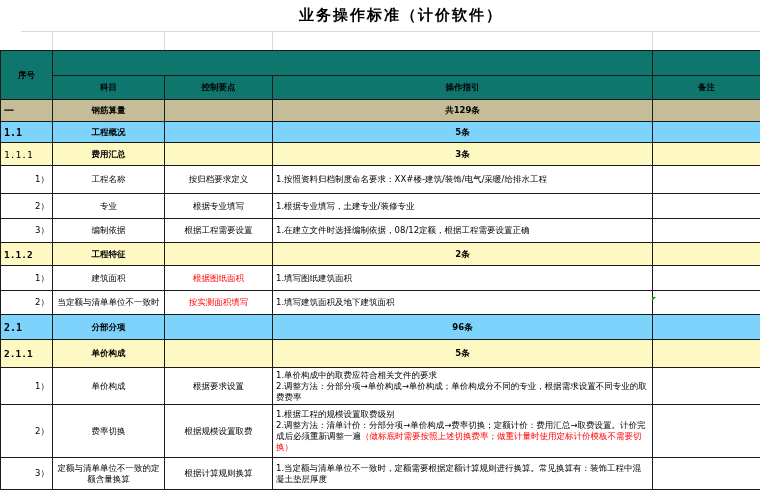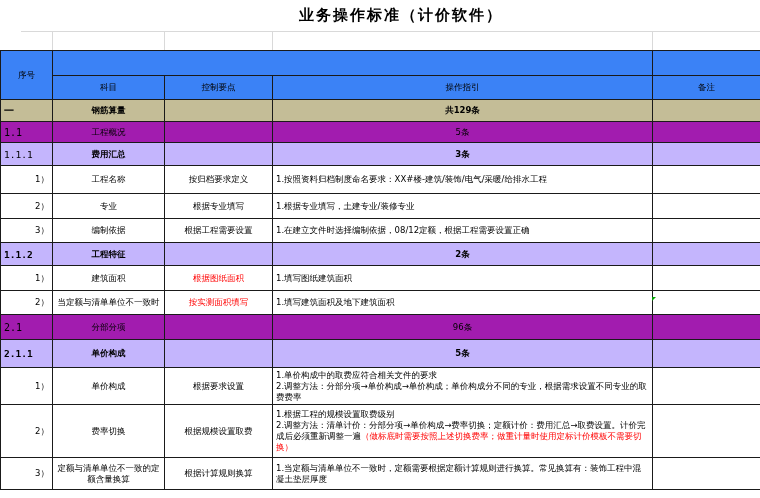--- a/index.html
+++ b/index.html
@@ -3,26 +3,26 @@
 <meta charset="utf-8">
 <style>
   html, body { margin:0; padding:0; background:#ffffff; }
   body { width:760px; height:498px; overflow:hidden; font-family:"DejaVu Sans", "Liberation Sans", sans-serif; color:#000; }
   .sheet { position:relative; width:760px; height:498px; }
   .title-row { position:absolute; left:0; top:0; width:760px; height:31px; border-bottom:1px solid #d9d9d9; display:flex; align-items:center; justify-content:center; font-family:"DejaVu Serif", serif; font-weight:bold; font-size:15px; letter-spacing:2px;margin-left:21px; }
   .blank-row { position:absolute; left:0; top:31px; width:760px; height:19px; }
   .blank-row .bc { position:absolute; top:0; height:19px; border-right:1px solid #d9d9d9; }
   table.grid { position:absolute; left:0; top:50px; border-collapse:collapse; table-layout:fixed; width:760px; }
   table.grid td { border:1px solid #1a1a1a; padding:0 3px; font-size:8.5px; vertical-align:middle; overflow:hidden; line-height:11px; }
-  .hdr td { background:#3b82f6; font-weight:normal; font-size:11px; text-align:center; }
+  .hdr td { background:#0f766e; font-weight:bold; font-size:11px; text-align:center; }
   .hdr-top td { height:24px; border-bottom:2px solid #4d4d4d; }
   .hdr-sub td { height:23px;text-align:center; }
   .lvl0 td { background:#c4bd97; font-weight:bold; font-size:11px; height:21px; }
-  .lvl1 td { background:#a21caf; font-weight:normal; font-size:11px; height:20px; }
-  .lvl2 td { background:#c4b5fd; font-weight:bold; font-size:11px; height:22px; }
+  .lvl1 td { background:#7dd3fc; font-weight:bold; font-size:11px; height:20px; }
+  .lvl2 td { background:#fef9c3; font-weight:bold; font-size:11px; height:22px; }
   .lvl0 td.num, .lvl1 td.num { font-family:"DejaVu Sans Mono", monospace; font-size:10px; text-align:left; }
   .lvl2 td.num { font-family:"DejaVu Sans Mono", monospace; font-size:9.5px; font-weight:normal; text-align:left; }
   .lvl2b td.num { font-weight:bold; }
   td.center { text-align:center; }
   td.left { text-align:left; }
   td.right { text-align:right; padding-right:8px; }
   .item td { background:#ffffff; }
   .red { color:#ff0000; }
   .marker { position:absolute; left:652px; top:297px; width:0; height:0; border-top:4px solid #00a000; border-right:4px solid transparent; }
 </style>

